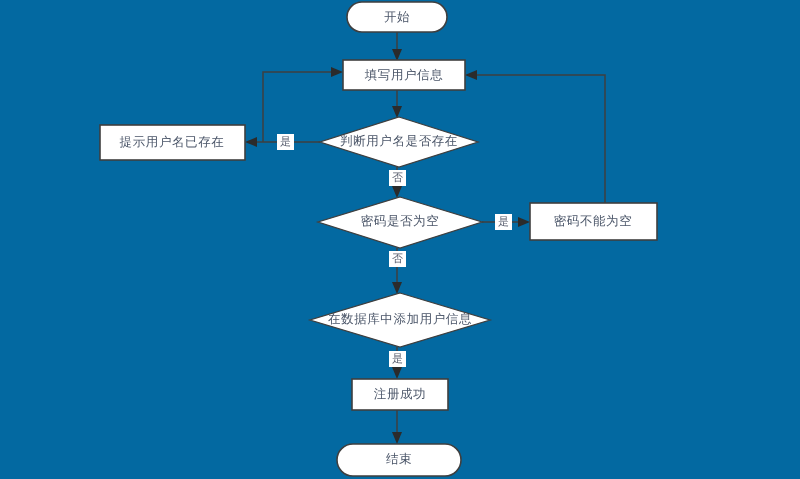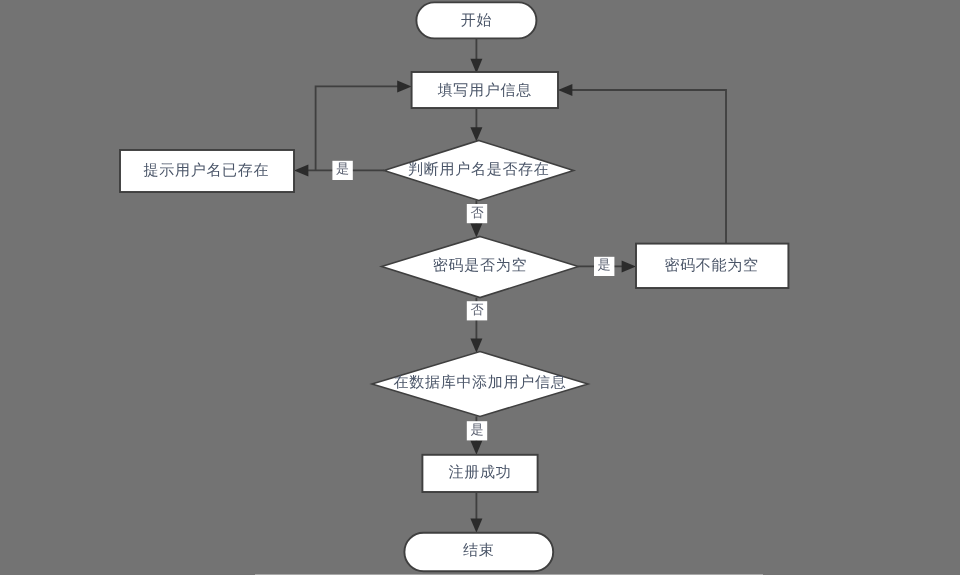--- a/index.html
+++ b/index.html
@@ -7,21 +7,21 @@
     padding: 0;
     background: #ffffff;
   }
   body {
     font-family: "Liberation Sans", "DejaVu Sans", sans-serif;
   }
   #flowchart-canvas {
     position: relative;
     width: 800px;
     height: 479px;
-    background: #737373;
+    background: #0369a1;
     overflow: hidden;
   }
   #flow-svg {
     position: absolute;
     top: 0;
     left: 0;
     width: 800px;
     height: 479px;
   }
   .node-label {

